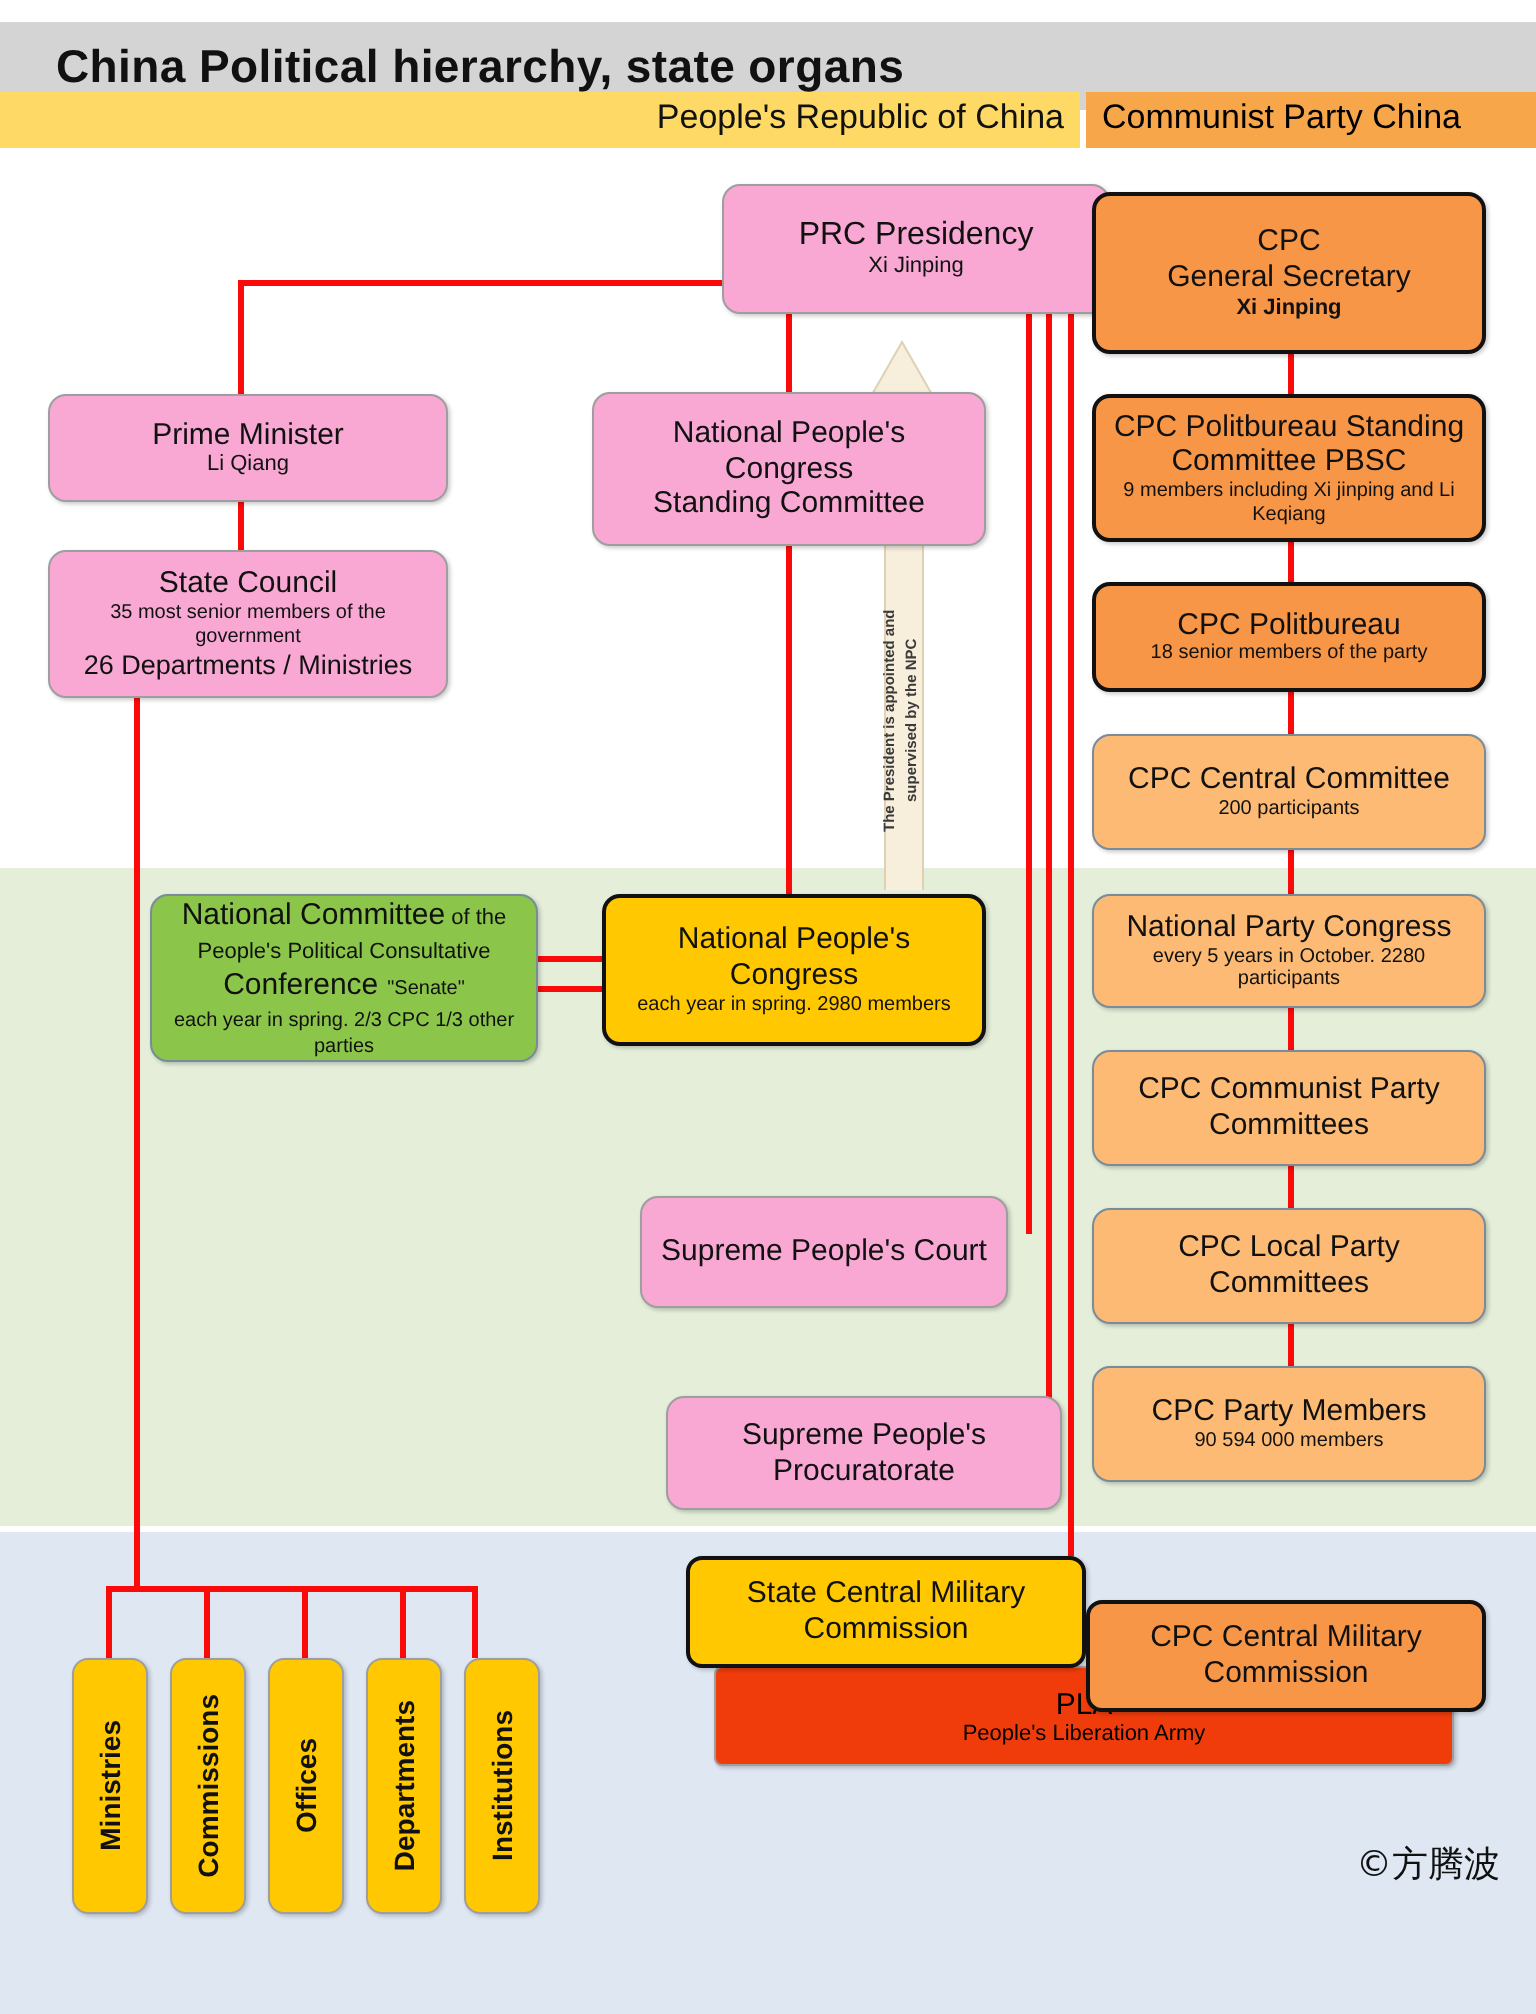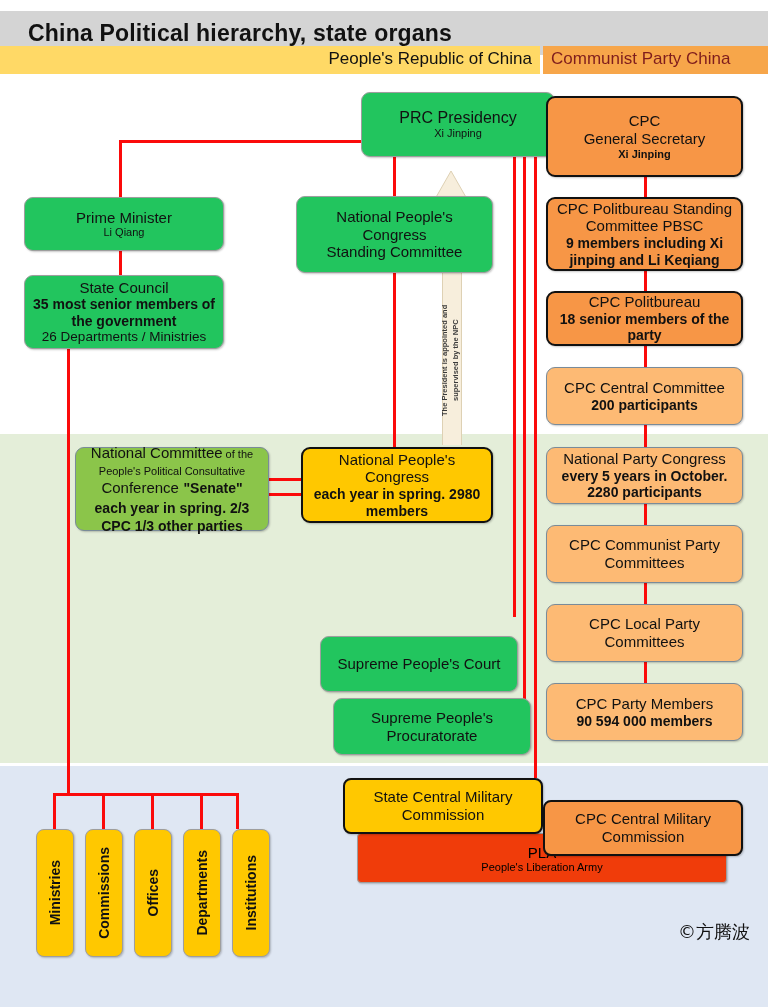--- a/index.html
+++ b/index.html
@@ -10,35 +10,35 @@
   .band{position:absolute;left:0;width:768px;}
   #band-green{top:434px;height:329px;background:#e4eed9;}
   #band-blue{top:766px;height:241px;background:#dfe7f3;}
 
   
   #title-bar{position:absolute;left:0;top:11px;width:768px;height:44px;background:#d4d4d4;}
   #title-text{position:absolute;left:28px;top:9px;font-size:23px;font-weight:bold;color:#111;letter-spacing:.2px;}
   #legend-prc{position:absolute;left:0;top:46px;width:540px;height:28px;background:#ffd966;}
   #legend-prc span{position:absolute;right:8px;top:3px;font-size:17px;color:#111;}
   #legend-cpc{position:absolute;left:543px;top:46px;width:225px;height:28px;background:#f7a64a;}
-  #legend-cpc span{position:absolute;left:8px;top:3px;font-size:17px;color:#7f1d1d;}
+  #legend-cpc span{position:absolute;left:8px;top:3px;font-size:17px;color:#000000;}
 
   
   .node{position:absolute;box-sizing:border-box;border-radius:9px;
         display:flex;flex-direction:column;align-items:center;justify-content:center;
         text-align:center;color:#111;line-height:1.18;padding:2px 6px;z-index:5;}
-  .yellow{background:#22c55e;border:1px solid #9e9e9e;box-shadow:1px 1px 2px rgba(0,0,0,.22);}
+  .yellow{background:#f9a8d4;border:1px solid #9e9e9e;box-shadow:1px 1px 2px rgba(0,0,0,.22);}
   .orange{background:#fdba74;border:1px solid #7a8b99;box-shadow:1px 1px 2px rgba(0,0,0,.22);}
   .orange-b{background:#f79646;border:2.5px solid #111;box-shadow:1px 1px 2px rgba(0,0,0,.22);}
   .yellow-b{background:#ffc800;border:2.5px solid #111;box-shadow:1px 1px 2px rgba(0,0,0,.22);}
   .green{background:#8bc54a;border:1px solid #7a8b99;box-shadow:1px 1px 2px rgba(0,0,0,.22);}
   .red-pla{background:#f03c0a;border:1px solid #9e9e9e;box-shadow:1px 1px 2px rgba(0,0,0,.22);}
   .t1{font-size:15px;}
   .t2{font-size:13.5px;}
-  .sub{font-size:14px;font-weight:bold;}
+  .sub{font-size:10px;}
   .sub11{font-size:11px;}
   .bold{font-weight:bold;}
 
   
   .ln{position:absolute;background:#fb0a0a;z-index:2;}
   .lnv{width:3px;}
   .lnh{height:3px;}
 
   
   #npc-arrow{position:absolute;left:434px;top:170px;width:34px;height:275px;z-index:1;}
@@ -154,21 +154,21 @@
     </div>
     <div class="sub">each year  in  spring.   2/3 CPC 1/3 other parties</div>
   </div>
 
   <div class="node yellow-b" style="left:301px;top:447px;width:192px;height:76px;">
     <div class="t1">National People's</div>
     <div class="t1">Congress</div>
     <div class="sub">each year  in  spring.  2980  members</div>
   </div>
 
-  <div class="node yellow" style="left:320px;top:636px;width:198px;height:56px;">
+  <div class="node yellow" style="left:320px;top:598px;width:184px;height:56px;">
     <div class="t1">Supreme People's Court</div>
   </div>
 
   <div class="node yellow" style="left:333px;top:698px;width:198px;height:57px;">
     <div class="t1">Supreme People's</div>
     <div class="t1">Procuratorate</div>
   </div>
 
   <div class="red-pla" style="position:absolute;left:357px;top:833px;width:368px;height:48px;border-radius:4px;z-index:4;
               display:flex;flex-direction:column;align-items:center;justify-content:center;">

